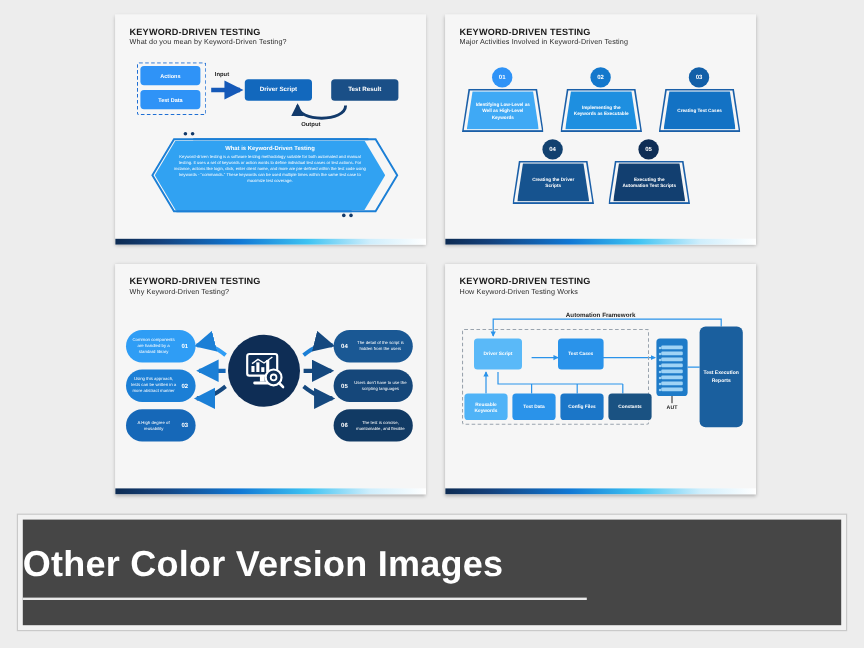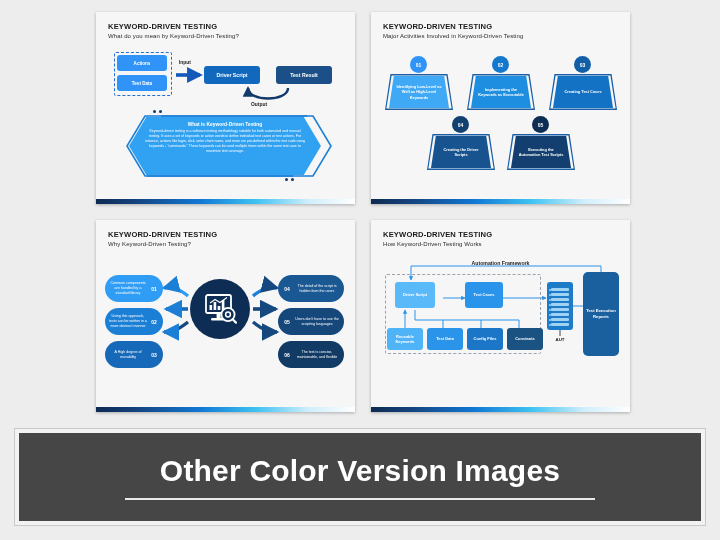--- a/index.html
+++ b/index.html
@@ -95,21 +95,21 @@
   .s4 .aut{position:absolute;left:176px;top:117px;width:26px;text-align:center;
     font-size:4.4px;font-weight:bold;color:#1a1a1a;}
   .s4 .reports{position:absolute;left:212px;top:52px;width:36px;height:84px;
     background:#1a5f9e;border-radius:5px;display:flex;align-items:center;justify-content:center;
     text-align:center;color:#fff;font-size:4.2px;font-weight:bold;line-height:1.45;}
 
   
   .banner{position:absolute;left:14px;top:428px;width:692px;height:98px;
     background:#f2f2f2;border:1px solid #c9c9c9;box-sizing:border-box;padding:4px;}
   .banner .in{width:100%;height:100%;background:#464646;box-sizing:border-box;
-    display:flex;flex-direction:column;align-items:center;justify-content:center;}
+    display:flex;flex-direction:column;justify-content:center;}
   .banner .btxt{color:#fff;font-size:30px;font-weight:bold;letter-spacing:.2px;
     font-family:"Liberation Sans",sans-serif;}
   .banner .rule{width:470px;height:1.5px;background:#e9e9e9;margin-top:10px;}
 </style>
 </head>
 <body>
 
 <div class="stage">
 
   <div class="slide s1">

